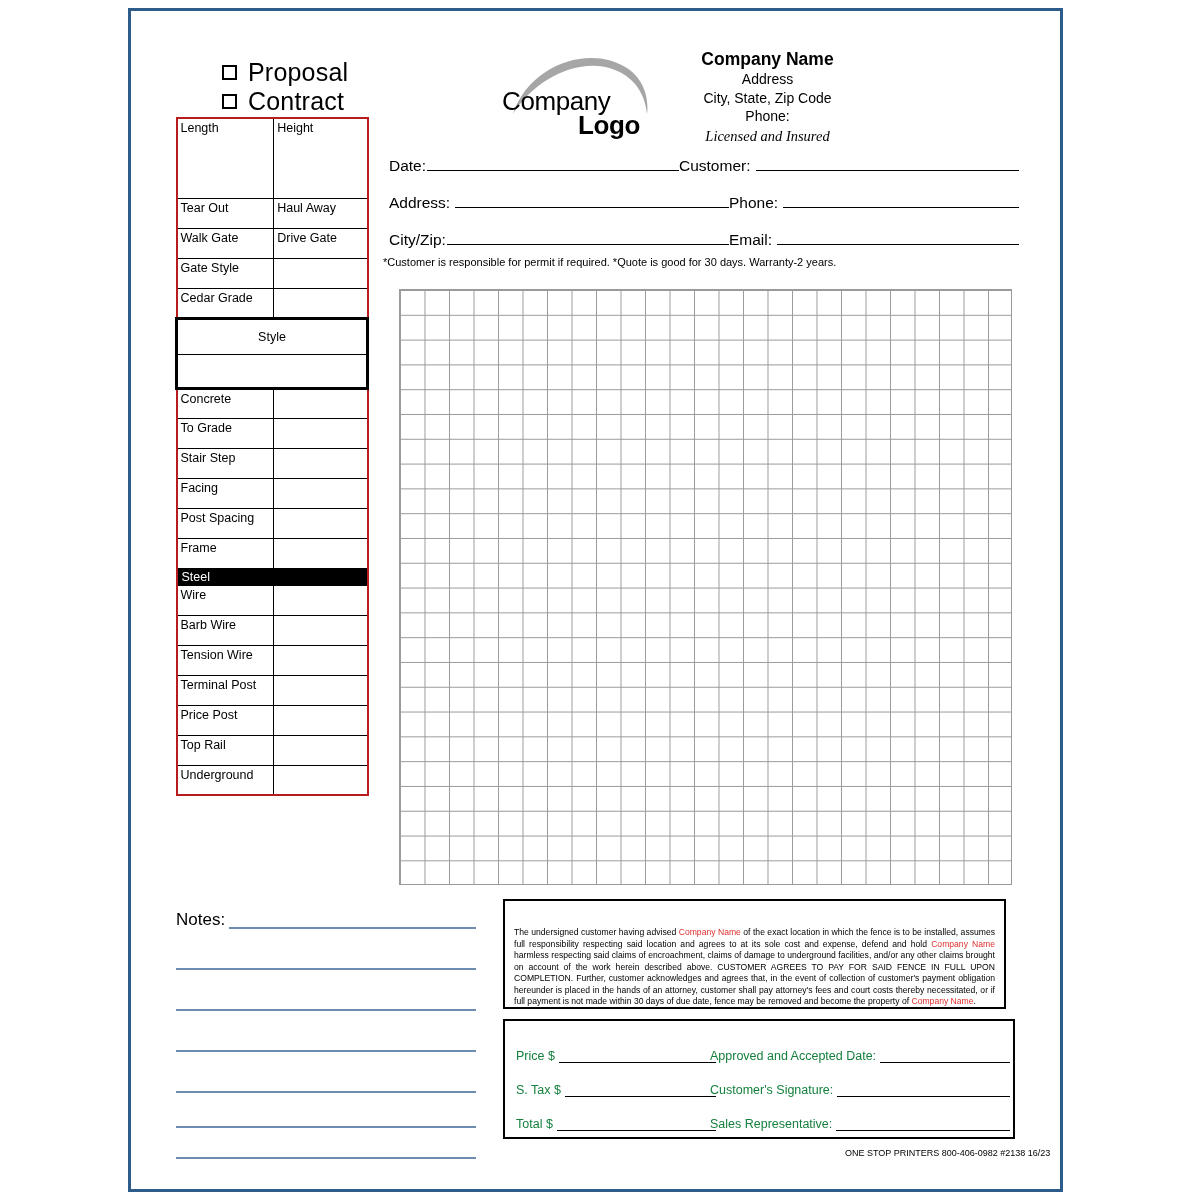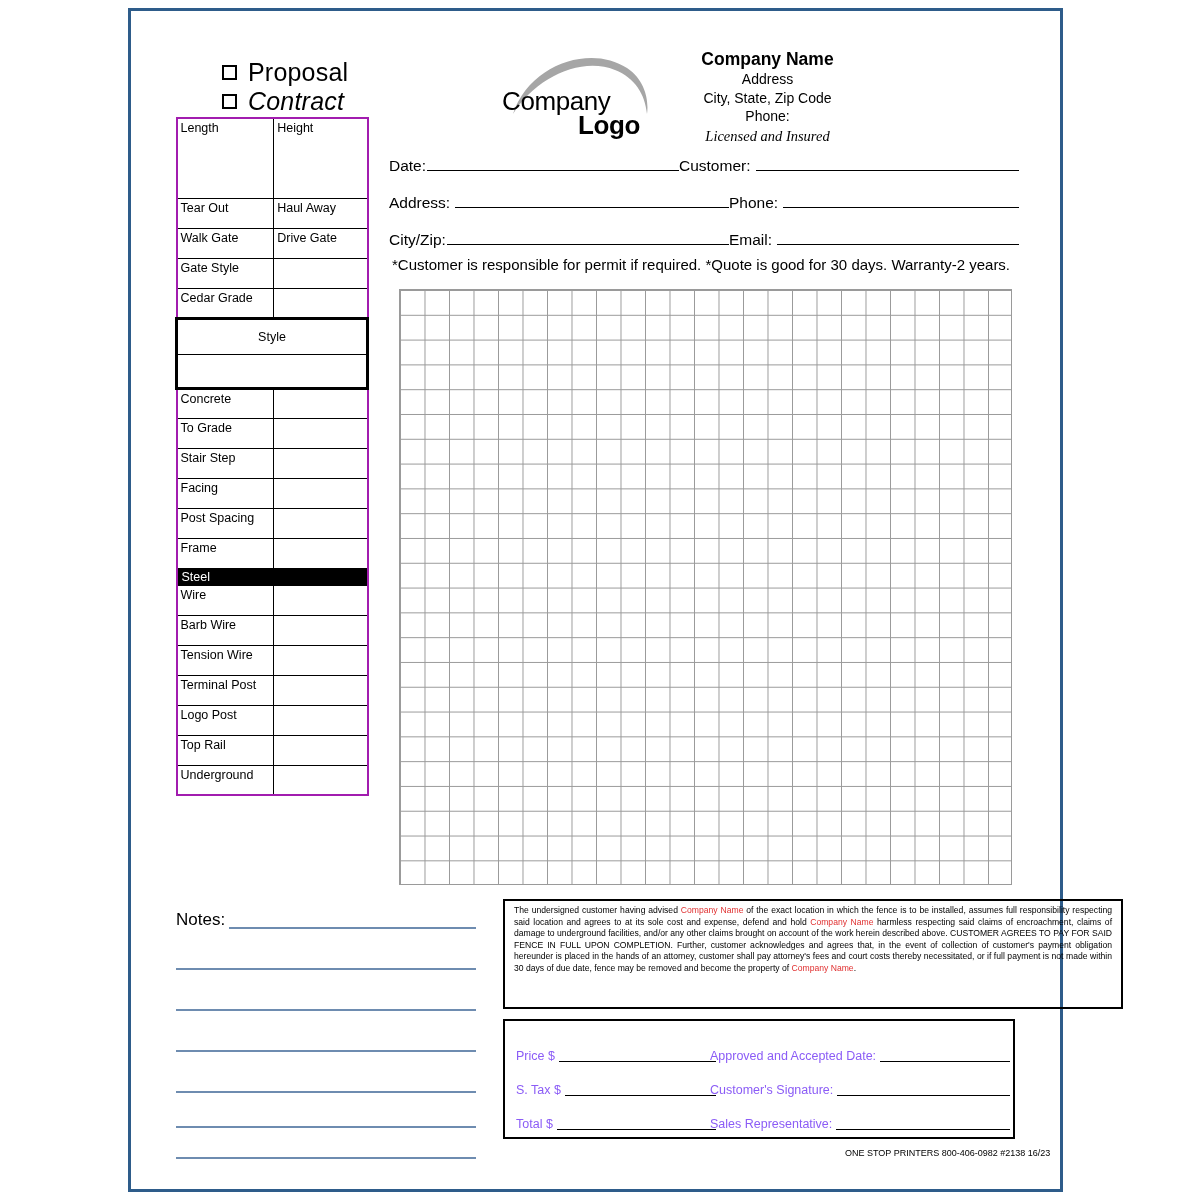--- a/index.html
+++ b/index.html
@@ -48,21 +48,21 @@
     box-sizing: border-box;
     display: inline-block;
   }
 
   
   .spec-table {
     position: absolute;
     left: 175px;
     top: 117px;
     width: 194px;
-    border: 2px solid #a21caf;
+    border: 2px solid #b91c1c;
     box-sizing: border-box;
     border-collapse: collapse;
   }
   .spec-table td {
     border: 1px solid #000;
     font-size: 12.5px;
     vertical-align: top;
     padding: 2px 0 0 3px;
     height: 30px;
     box-sizing: border-box;
@@ -160,23 +160,23 @@
   .fline {
     border-bottom: 1.5px solid #000;
     flex: 1;
     height: 15px;
     margin-left: 5px;
   }
   .fline.nogap { margin-left: 1px; }
 
   .permit-note {
     position: absolute;
-    left: 392px;
+    left: 383px;
     top: 256px;
-    font-size: 15px;
+    font-size: 11px;
     color: #000;
     white-space: nowrap;
   }
 
   
   .graph {
     position: absolute;
     left: 399px;
     top: 289px;
     width: 613px;
@@ -205,25 +205,25 @@
     border-bottom: 2px solid #6e8cb0;
     height: 0;
   }
   .note-line.first { left: 229px; width: 247px; }
 
   
   .legal-box {
     position: absolute;
     left: 503px;
     top: 899px;
-    width: 620px;
+    width: 503px;
     height: 110px;
     border: 2px solid #000;
     box-sizing: border-box;
-    padding: 4px 9px 0 9px;
+    padding: 26px 9px 0 9px;
   }
   .legal-text {
     font-size: 8.6px;
     line-height: 11.5px;
     color: #000;
     text-align: justify;
     margin: 0;
   }
   .redname { color: #e03030; }
 
@@ -234,24 +234,24 @@
     top: 1019px;
     width: 512px;
     height: 120px;
     border: 2px solid #000;
     box-sizing: border-box;
   }
   .price-left { position: absolute; left: 11px; top: 28px; width: 200px; }
   .price-right { position: absolute; left: 205px; top: 28px; width: 300px; }
   .prow {
     display: flex;
-    align-items: flex-start;
+    align-items: flex-end;
     margin-bottom: 20px;
     font-size: 12.5px;
-    color: #8b5cf6;
+    color: #15803d;
   }
   .prow .pl { white-space: nowrap; }
   .prow .pline {
     border-bottom: 1.3px solid #000;
     flex: 1;
     height: 12px;
     margin-left: 4px;
   }
 
   .footer-note {
@@ -267,21 +267,21 @@
 <body>
 
 <div id="page">
 
   <div class="page-frame"></div>
 
   <div class="checkline" style="left:222px; top:58px;">
     <span class="cbox"></span>
     <span>Proposal</span>
   </div>
-  <div class="checkline" style="left:222px; top:87px;font-style:italic;">
+  <div class="checkline" style="left:222px; top:87px;">
     <span class="cbox"></span>
     <span>Contract</span>
   </div>
 
   <div class="logo-wrap">
     <svg class="logo-arc" width="175" height="70" viewBox="0 0 175 70">
       <path d="M18 66 C 34 16, 96 -4, 132 20 C 150 32, 154 52, 152 66 C 150 46, 140 30, 120 22 C 86 8, 40 30, 18 66 Z" fill="#a6a6a6"></path>
     </svg>
     <span class="logo-t1">Company</span>
     <span class="logo-t2">Logo</span>
@@ -395,21 +395,21 @@
         </tr>
         <tr>
           <td class="c1">Tension Wire</td>
           <td class="c2"></td>
         </tr>
         <tr>
           <td class="c1">Terminal Post</td>
           <td class="c2"></td>
         </tr>
         <tr>
-          <td class="c1">Logo Post</td>
+          <td class="c1">Price Post</td>
           <td class="c2"></td>
         </tr>
         <tr>
           <td class="c1">Top Rail</td>
           <td class="c2"></td>
         </tr>
         <tr>
           <td class="c1">Underground</td>
           <td class="c2"></td>
         </tr>

